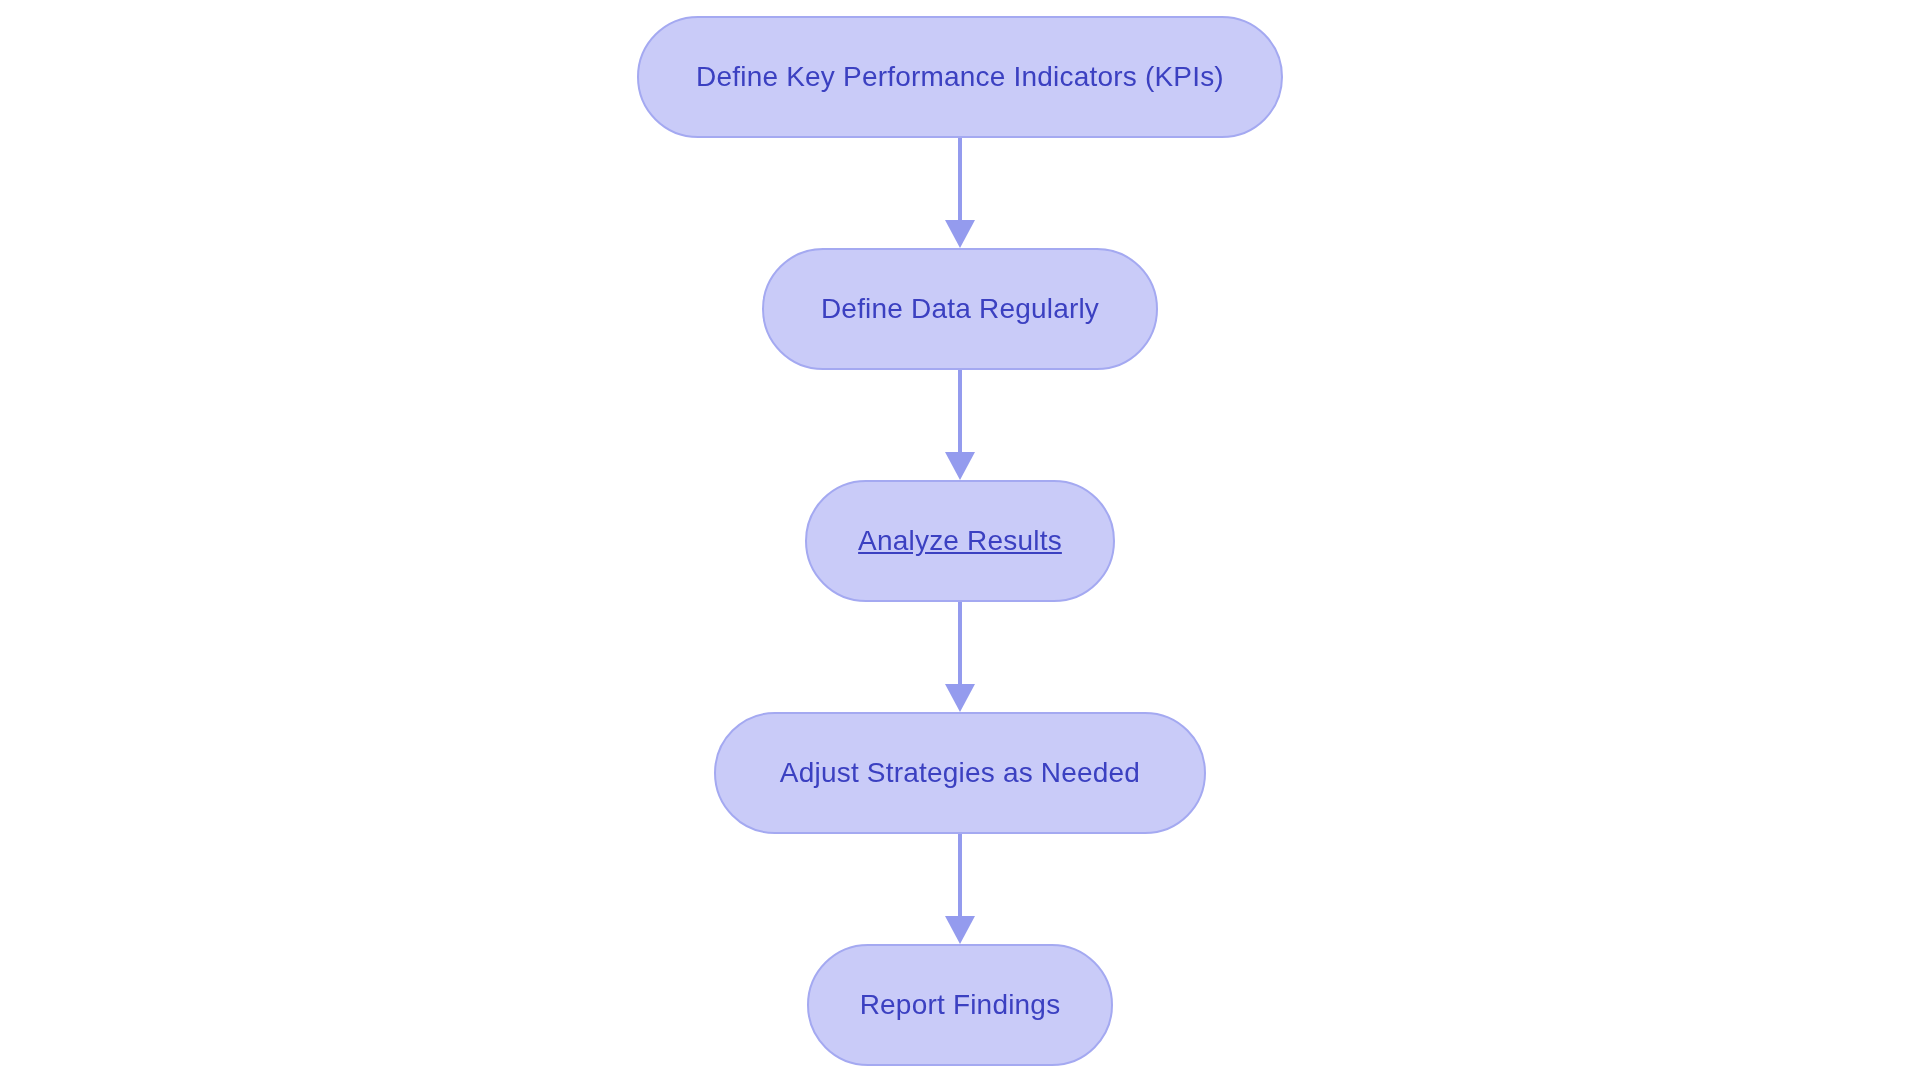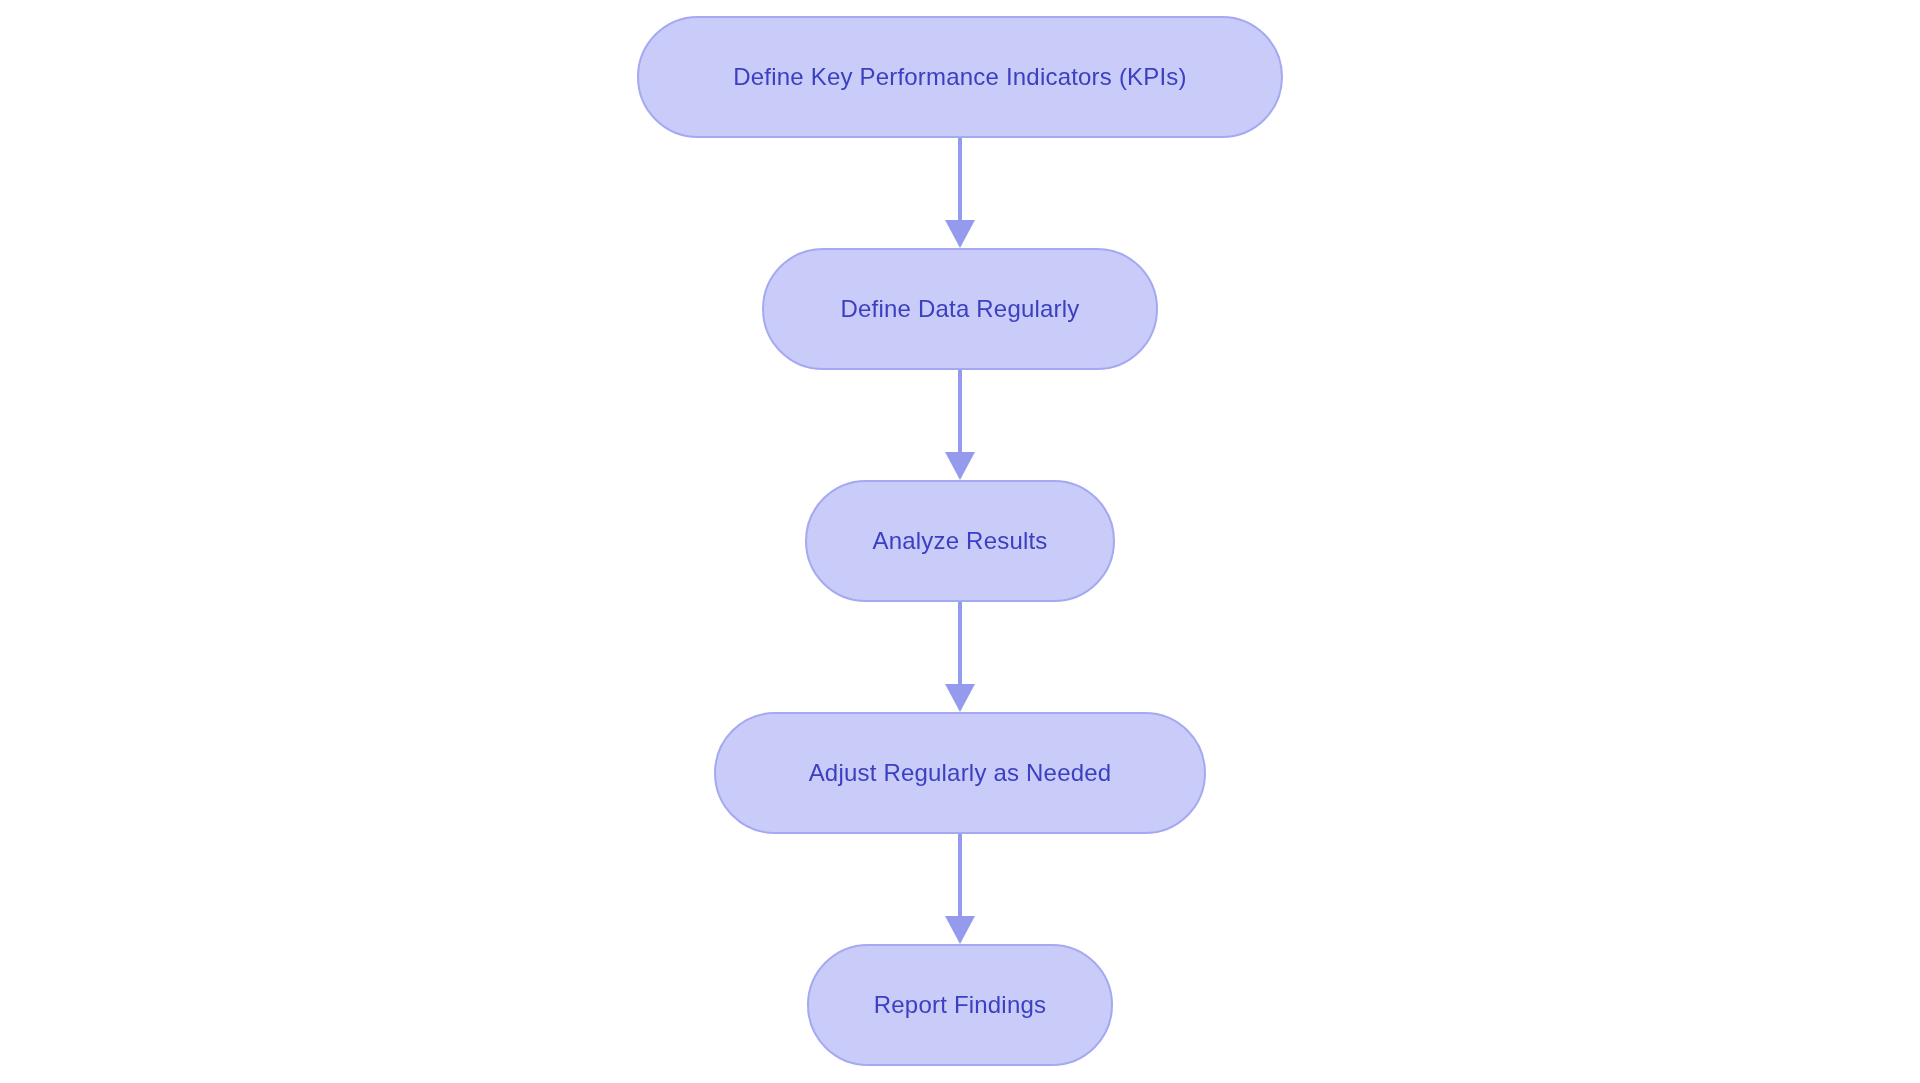--- a/index.html
+++ b/index.html
@@ -22,32 +22,32 @@
     align-items: center;
     padding-top: 16px;
   }
 
   .flow-node {
     height: 122px;
     border-radius: 61px;
     background: #c9cbf8;
     border: 2px solid #a4a9f1;
     color: #3b40c1;
-    font-size: 24px;
+    font-size: 28px;
     letter-spacing: 0.2px;
     display: flex;
     align-items: center;
     justify-content: center;
     text-align: center;
     flex: 0 0 auto;
   }
 
   .node-1 { width: 646px; }
   .node-2 { width: 396px; }
-  .node-3 { width: 310px; }
+  .node-3 { width: 310px; text-decoration: underline; }
   .node-4 { width: 492px; }
   .node-5 { width: 306px; align-items: center; }
 
   .flow-arrow {
     height: 110px;
     width: 32px;
     display: flex;
     flex-direction: column;
     align-items: center;
     justify-content: flex-start;
@@ -94,21 +94,21 @@
   <div class="flow-node node-3">
     <span>Analyze Results</span>
   </div>
 
   <div class="flow-arrow">
     <div class="shaft"></div>
     <div class="head"></div>
   </div>
 
   <div class="flow-node node-4">
-    <span>Adjust Regularly as Needed</span>
+    <span>Adjust Strategies as Needed</span>
   </div>
 
   <div class="flow-arrow">
     <div class="shaft"></div>
     <div class="head"></div>
   </div>
 
   <div class="flow-node node-5">
     <span>Report Findings</span>
   </div>

